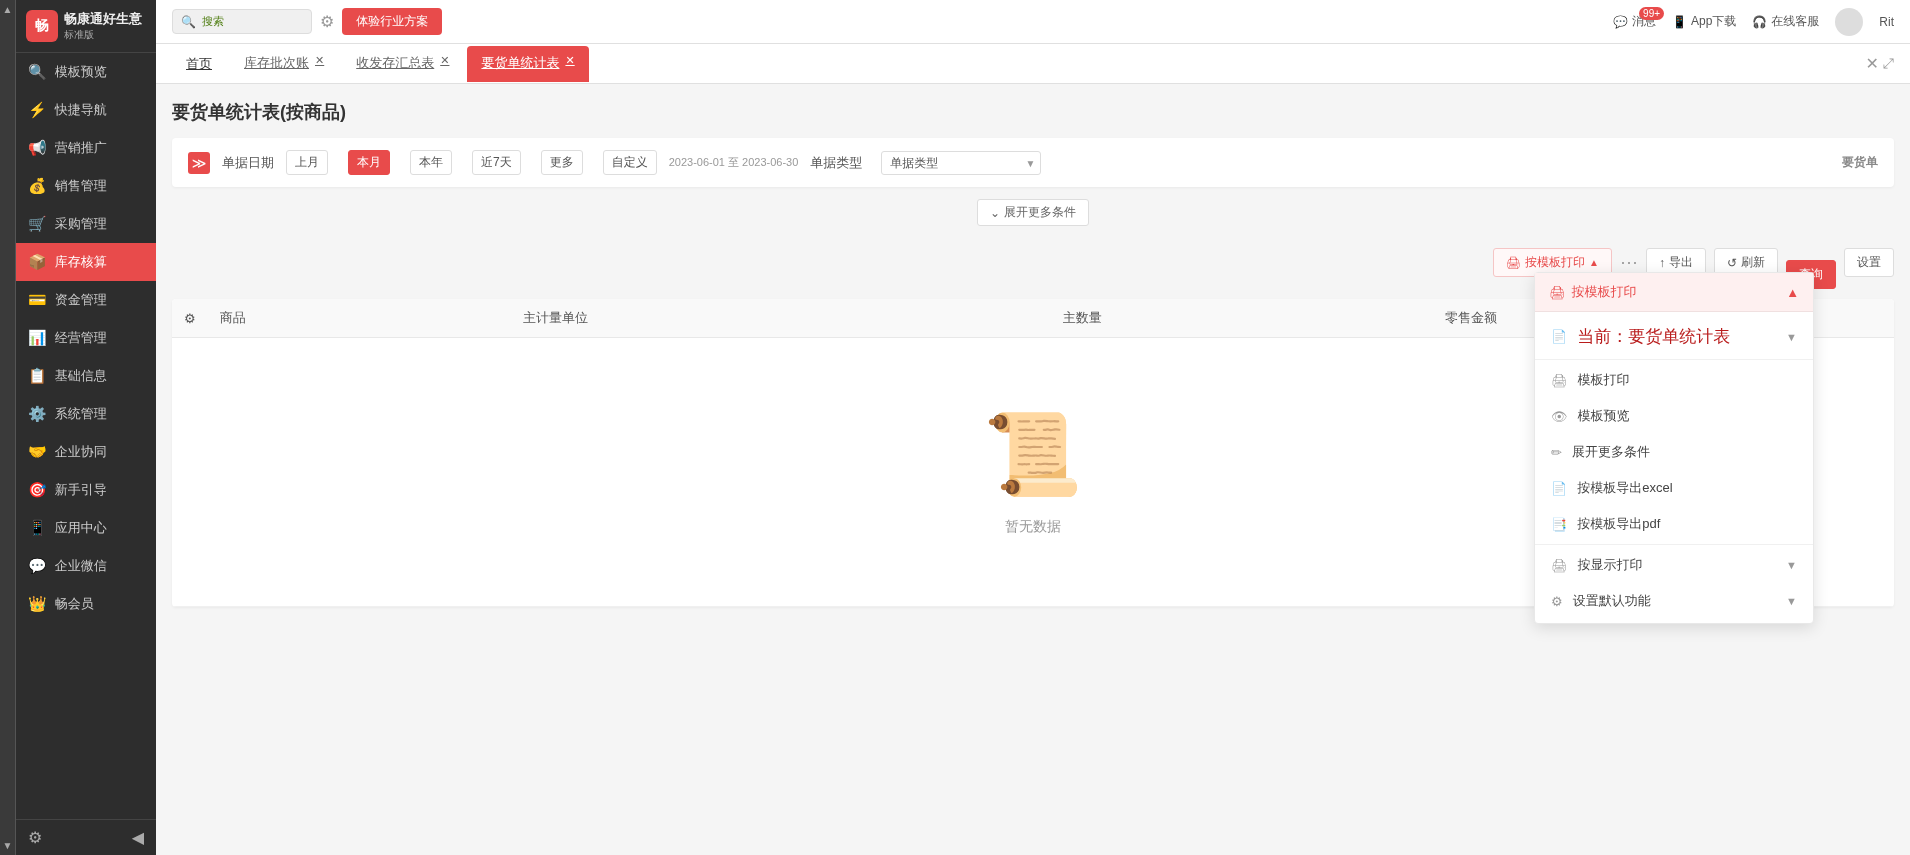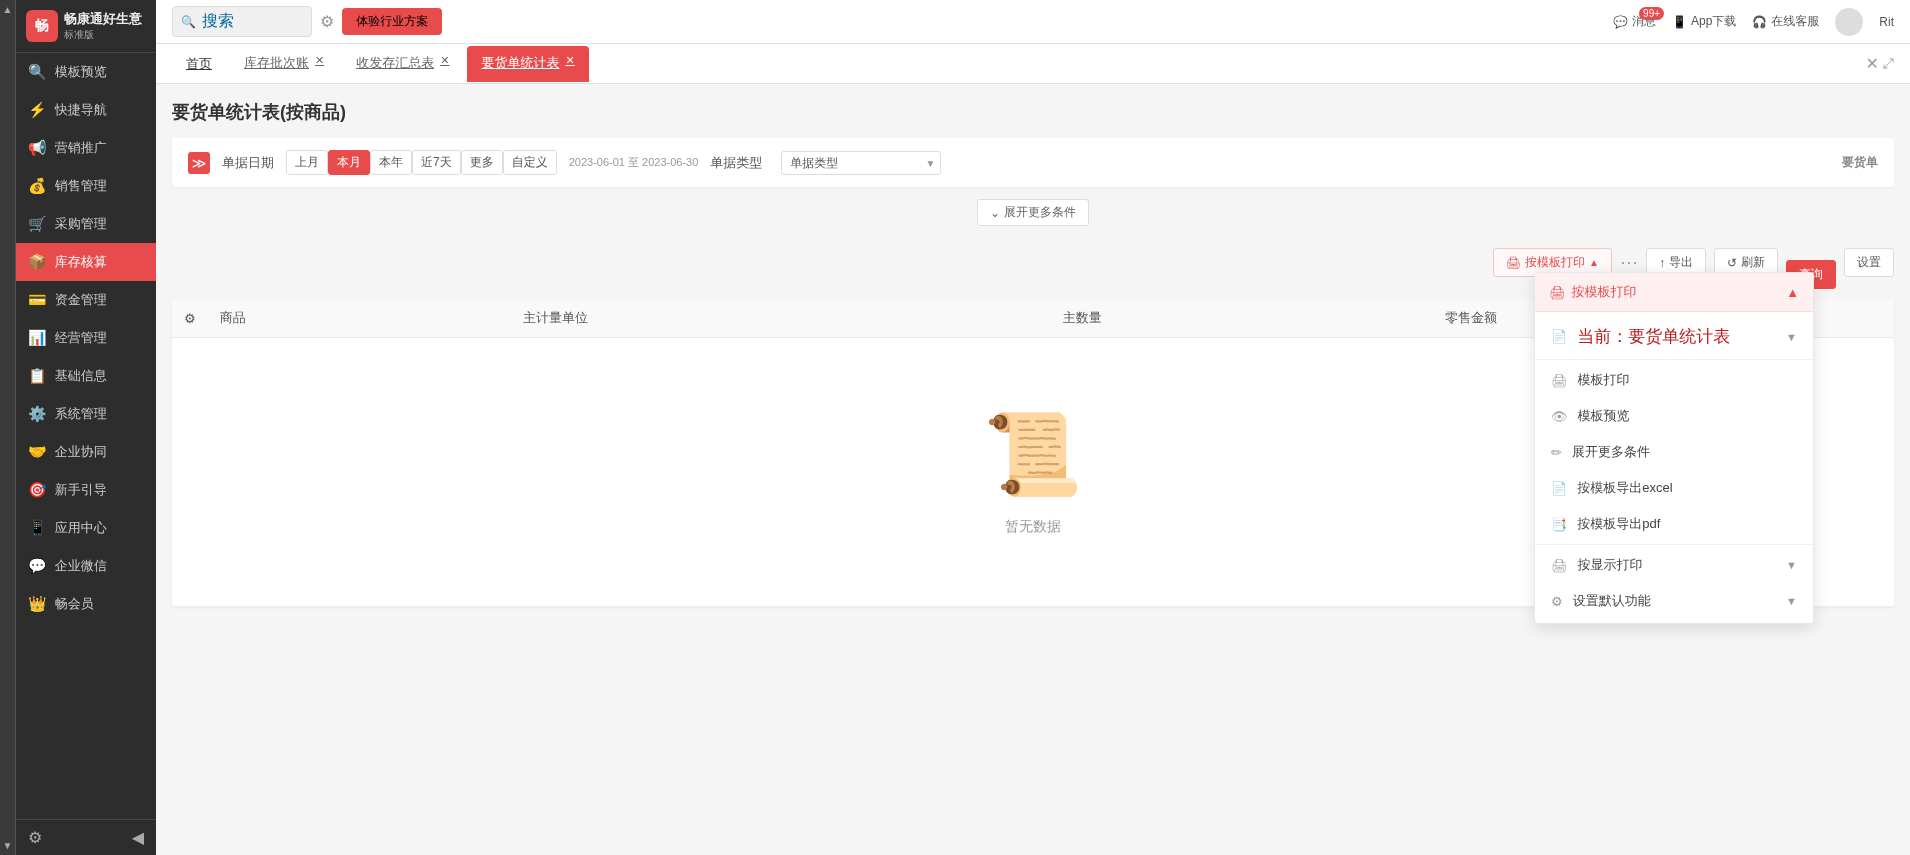--- a/index.html
+++ b/index.html
@@ -112,21 +112,21 @@
       border: 1px solid #ddd;
       border-radius: 4px;
       padding: 4px 24px 4px 8px;
       font-size: 12px;
       color: #999;
       width: 140px;
       position: relative;
     }
     .top-header-btn {
       background: #e84b4b;
-      color: #000000;
+      color: #ffffff;
       border: none;
       border-radius: 4px;
       padding: 5px 14px;
       font-size: 12px;
       cursor: pointer;
     }
     .top-header-right {
       display: flex;
       align-items: center;
       gap: 16px;
@@ -225,21 +225,21 @@
       cursor: pointer;
       font-size: 14px;
       display: flex;
       align-items: center;
       justify-content: center;
     }
     .filter-label { color: #555; font-size: 13px; }
     .date-options {
       display: flex;
       align-items: center;
-      gap: 0;
+      gap: 20px;
     }
     .date-btn {
       padding: 3px 8px;
       border: 1px solid #ddd;
       background: #fff;
       border-radius: 3px;
       cursor: pointer;
       font-size: 12px;
       color: #555;
     }
@@ -493,21 +493,21 @@
     <span style="cursor:pointer;font-size:16px;">◀</span>
   </div>
 </div>
 
 <div class="main-container">
 
   <div class="top-header">
     <div class="top-header-left">
       <div class="search-bar" style="display:flex;align-items:center;gap:6px;">
         <span>🔍</span>
-        <span style="color:#0369a1;font-size:16px;font-family:Liberation Serif, serif;">搜索</span>
+        <span style="color:#4d7c0f;font-size:11px;font-family:Liberation Serif, serif;">搜索</span>
       </div>
       <span style="cursor:pointer;font-size:16px;color:#999;">⚙</span>
       <button class="top-header-btn">体验行业方案</button>
     </div>
     <div class="top-header-right">
       <div class="header-icon-item">
         <span>💬</span>
         <span>消息</span>
         <span class="badge">99+</span>
       </div>

